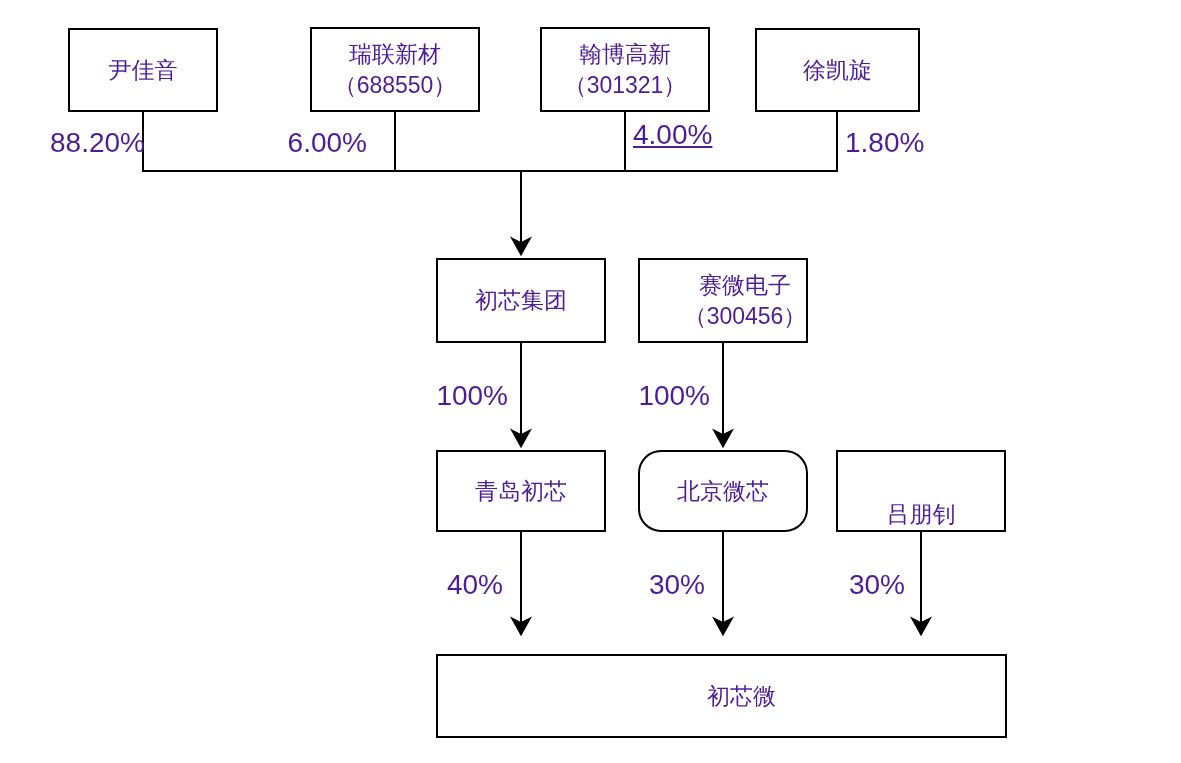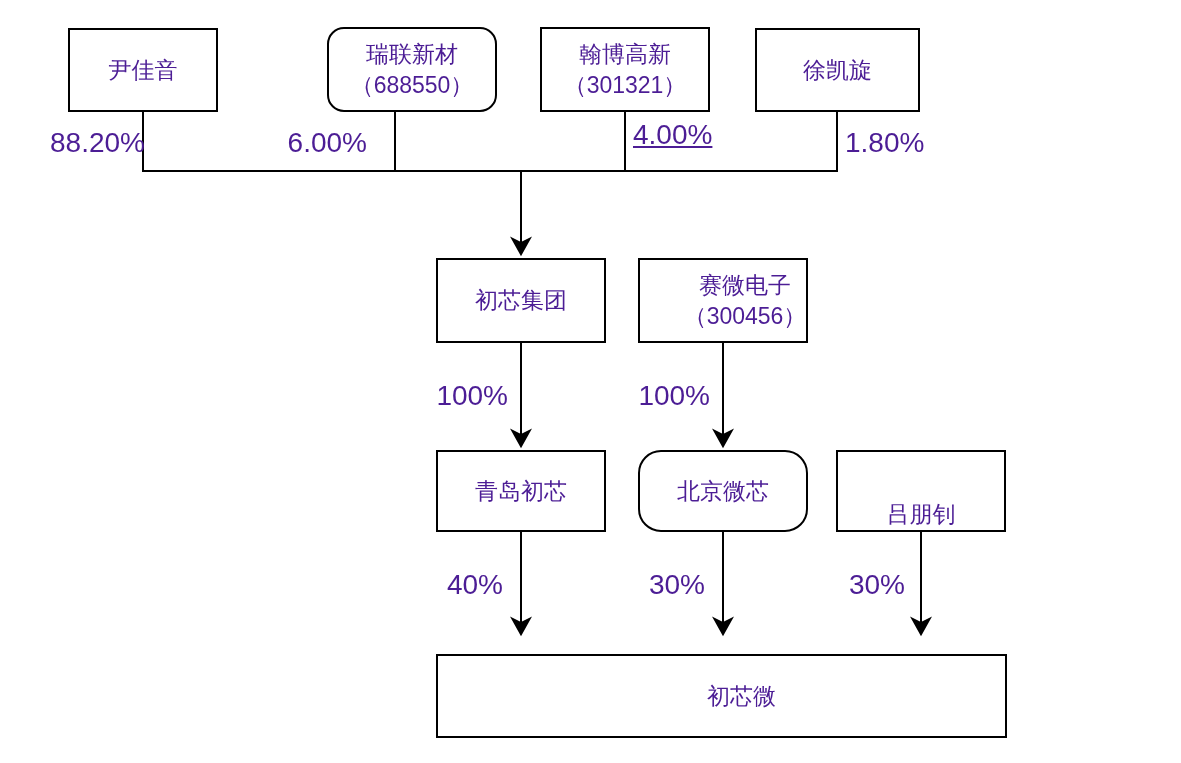--- a/index.html
+++ b/index.html
@@ -70,21 +70,21 @@
     <line x1="723" y1="343" x2="723" y2="446" stroke="#000" stroke-width="2" marker-end="url(#arrowhead)"></line>
     <line x1="521" y1="532" x2="521" y2="634" stroke="#000" stroke-width="2" marker-end="url(#arrowhead)"></line>
     <line x1="723" y1="532" x2="723" y2="634" stroke="#000" stroke-width="2" marker-end="url(#arrowhead)"></line>
     <line x1="921" y1="532" x2="921" y2="634" stroke="#000" stroke-width="2" marker-end="url(#arrowhead)"></line>
   </svg>
 
   <div class="node" style="left:68px; top:28px; width:150px; height:84px;">
     <div>尹佳音</div>
   </div>
 
-  <div class="node" style="left:327px; top:27px; width:170px; height:85px;border-radius:17px;">
+  <div class="node" style="left:310px; top:27px; width:170px; height:85px;">
     <div>瑞联新材</div>
     <div>（688550）</div>
   </div>
 
   <div class="node" style="left:540px; top:27px; width:170px; height:85px;">
     <div>翰博高新</div>
     <div>（301321）</div>
   </div>
 
   <div class="node" style="left:755px; top:28px; width:165px; height:84px;">

